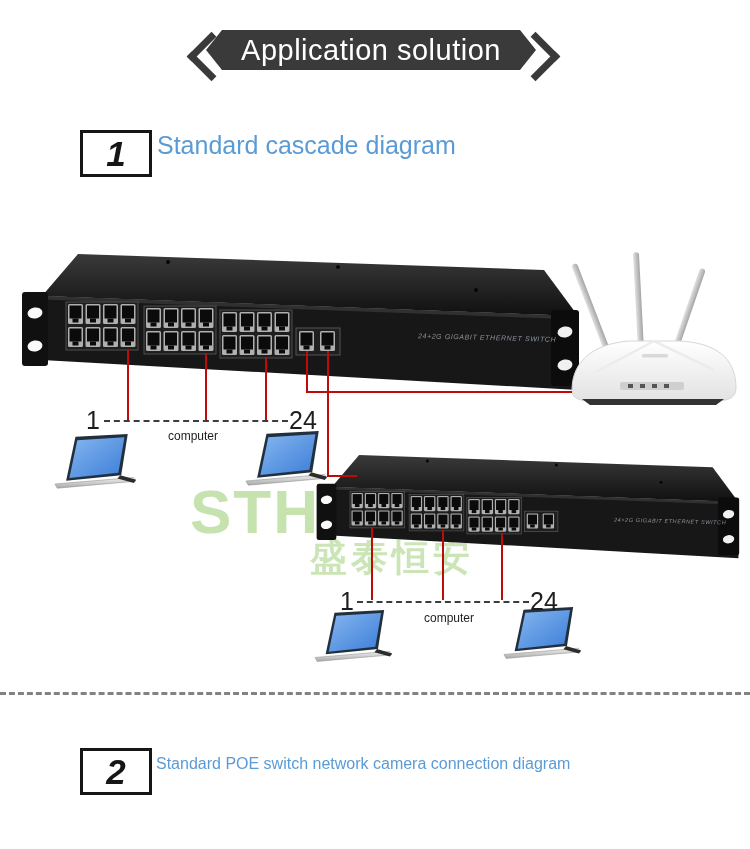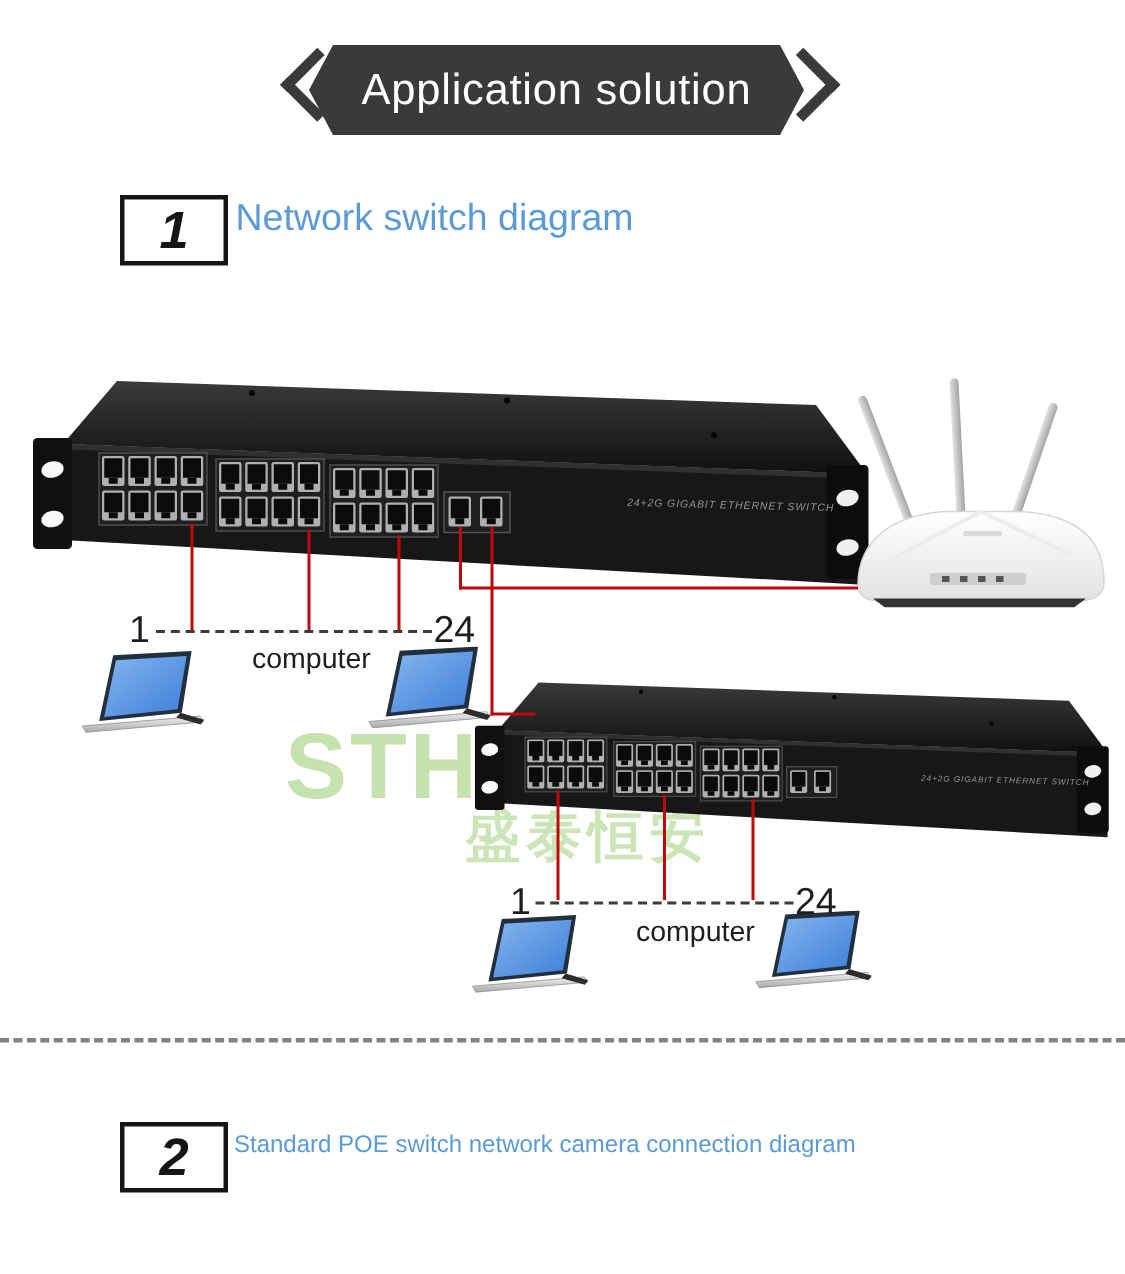--- a/index.html
+++ b/index.html
@@ -4,36 +4,36 @@
 <style>
   :root{
     --accent:#5b9bd5; --red:#bf0a0a; --banner:#3a3a3a; --green:#8cc63f;
   }
   html,body{margin:0;padding:0;}
   body{width:750px;height:849px;position:relative;background:#ffffff;overflow:hidden;
        font-family:"Liberation Sans",sans-serif;}
   .abs{position:absolute;}
 
   
-  .banner-body{position:absolute;left:206px;top:30px;width:330px;height:60px;background:var(--banner);
+  .banner-body{position:absolute;left:206px;top:30px;width:330px;height:40px;background:var(--banner);
     clip-path:polygon(16px 0,calc(100% - 16px) 0,100% 50%,calc(100% - 16px) 100%,16px 100%,0 50%);
     display:flex;align-items:center;justify-content:center;}
   .banner-text{color:#ffffff;font-size:29px;letter-spacing:.5px;white-space:nowrap;}
   .chev{position:absolute;width:28px;height:28px;}
   .chev-l{left:194px;top:39px;border-left:7px solid var(--banner);border-bottom:7px solid var(--banner);transform:rotate(45deg);}
   .chev-r{left:518px;top:39px;border-right:7px solid var(--banner);border-top:7px solid var(--banner);transform:rotate(45deg);}
 
   
   .numbox{position:absolute;left:80px;width:66px;height:41px;background:#fff;border:3px solid #161616;
     display:flex;align-items:center;justify-content:center;font-size:35px;font-style:italic;font-weight:bold;color:#161616;}
   .sec-title{position:absolute;color:var(--accent);white-space:nowrap;}
 
   
   .portnum{position:absolute;font-size:25px;color:#1d1d1d;}
-  .devlabel{position:absolute;font-size:19px;color:#1d1d1d;}
+  .devlabel{position:absolute;font-size:12px;color:#1d1d1d;}
   .dashline{position:absolute;height:0;border-top:2px dashed #3c3c3c;}
   .vline{position:absolute;width:2px;background:var(--red);}
   .hline{position:absolute;height:2px;background:var(--red);}
 
   .sw-label{position:absolute;color:#8d949c;font-style:italic;white-space:nowrap;letter-spacing:.6px;}
 
   
   .watermark{position:absolute;left:190px;top:476px;pointer-events:none;}
   .wm-latin{font-size:62px;font-weight:bold;letter-spacing:2px;color:rgba(140,198,96,.5);}
   .wm-suffix{font-size:24px;font-style:italic;color:rgba(70,130,200,.55);}
@@ -117,21 +117,21 @@
 
 <div class="chev chev-l"></div>
 <div class="banner-body">
   <span class="banner-text">Application solution</span>
 </div>
 <div class="chev chev-r"></div>
 
 <div class="numbox" style="top:130px;">
   <span>1</span>
 </div>
-<div class="sec-title" style="left:157px;top:131px;font-size:25px;">Network switch diagram</div>
+<div class="sec-title" style="left:157px;top:131px;font-size:25px;">Standard cascade diagram</div>
 
 <svg class="abs" style="left:54px;top:434px;" width="84" height="58" viewBox="0 0 90 62">
     <use href="#laptopg"></use>
   </svg>
 <svg class="abs" style="left:245px;top:431px;" width="84" height="58" viewBox="0 0 90 62">
     <use href="#laptopg"></use>
   </svg>
 
 <div class="watermark">
   <span class="wm-latin">STHA</span><span class="wm-suffix">inc</span>

